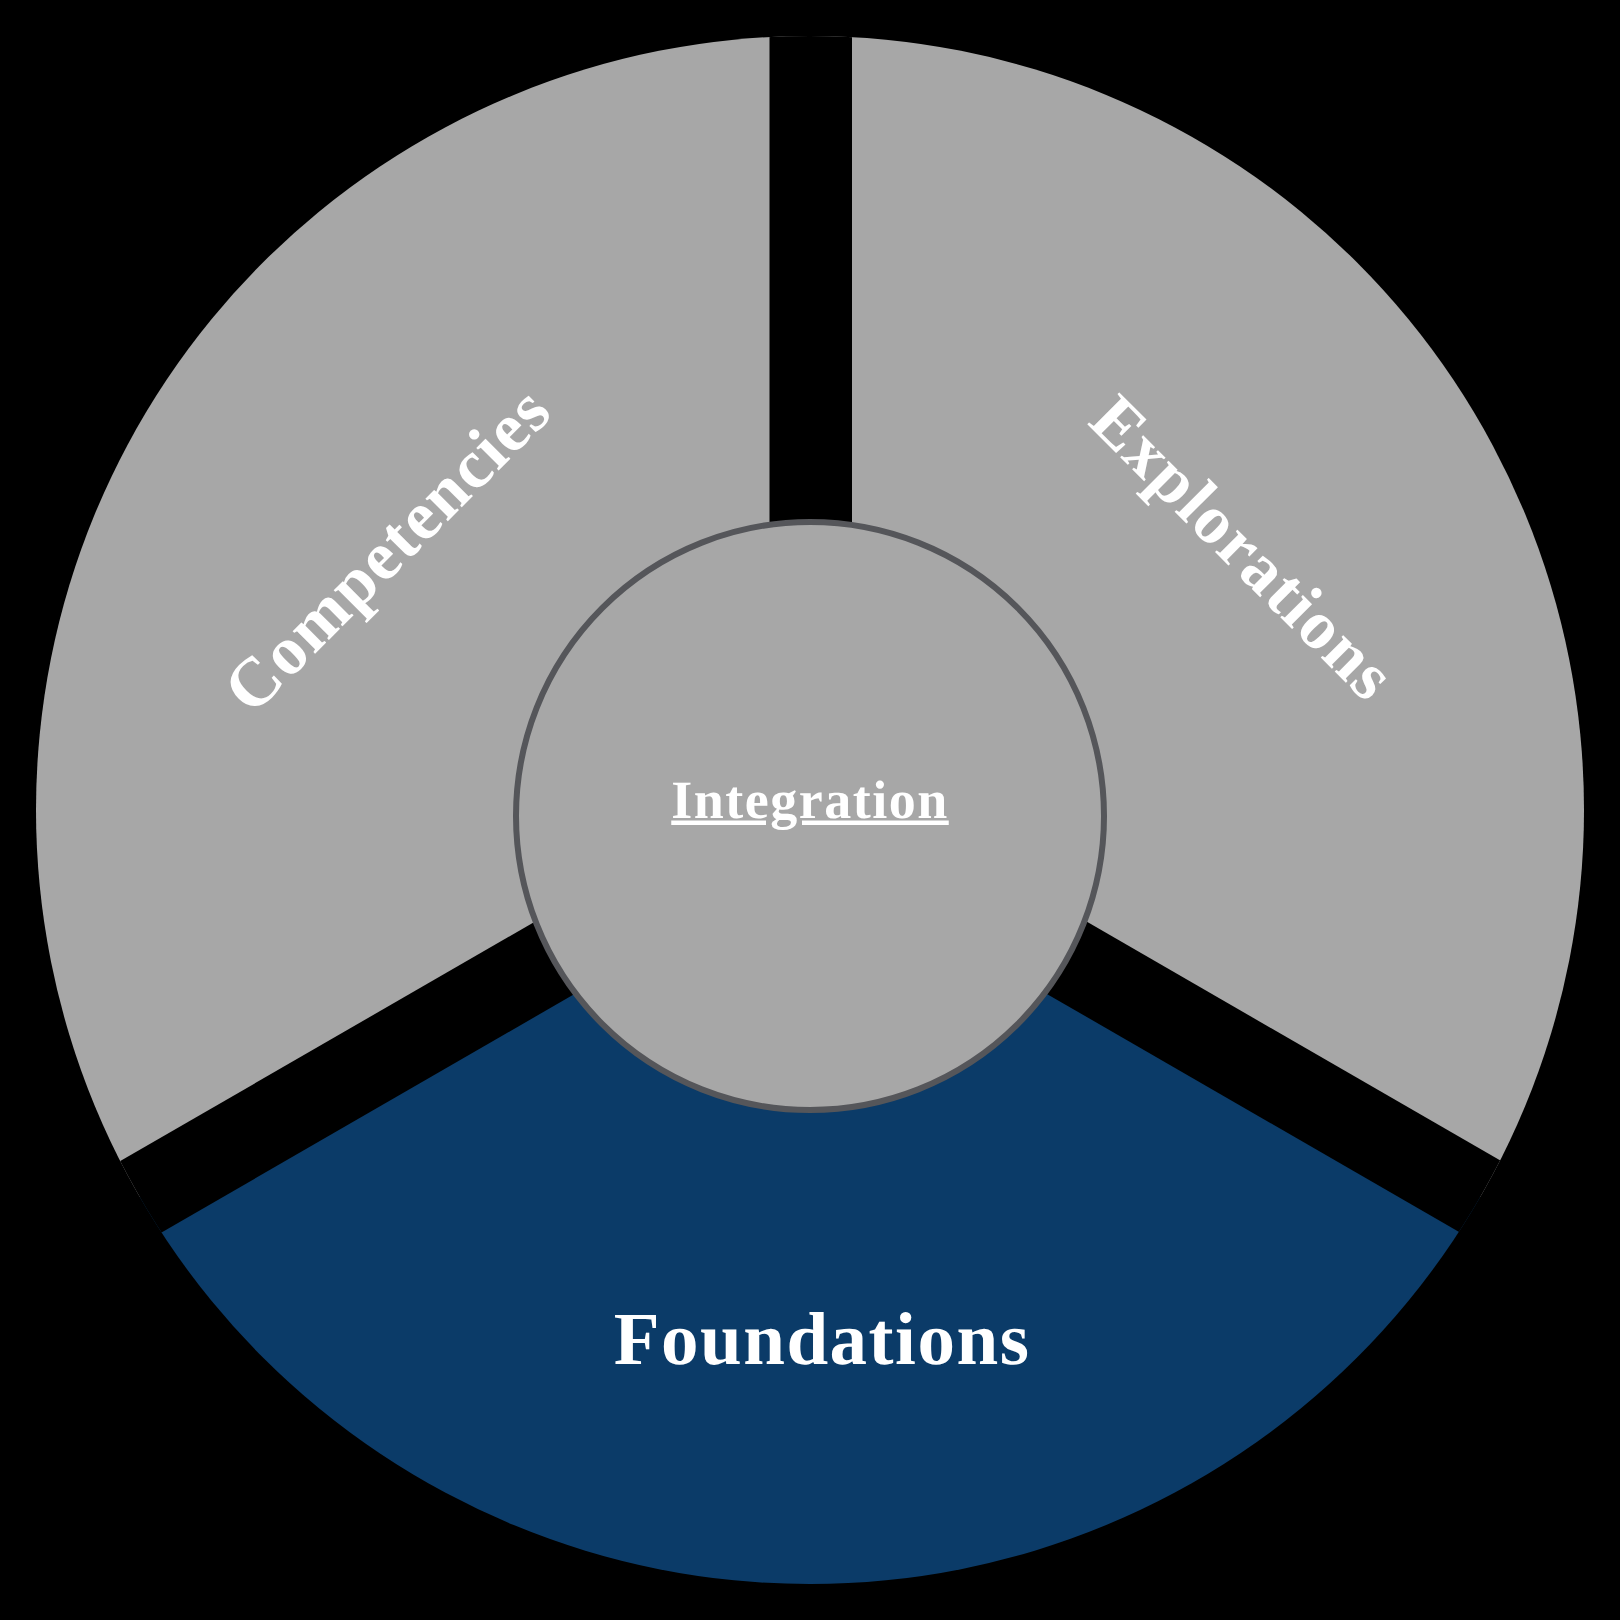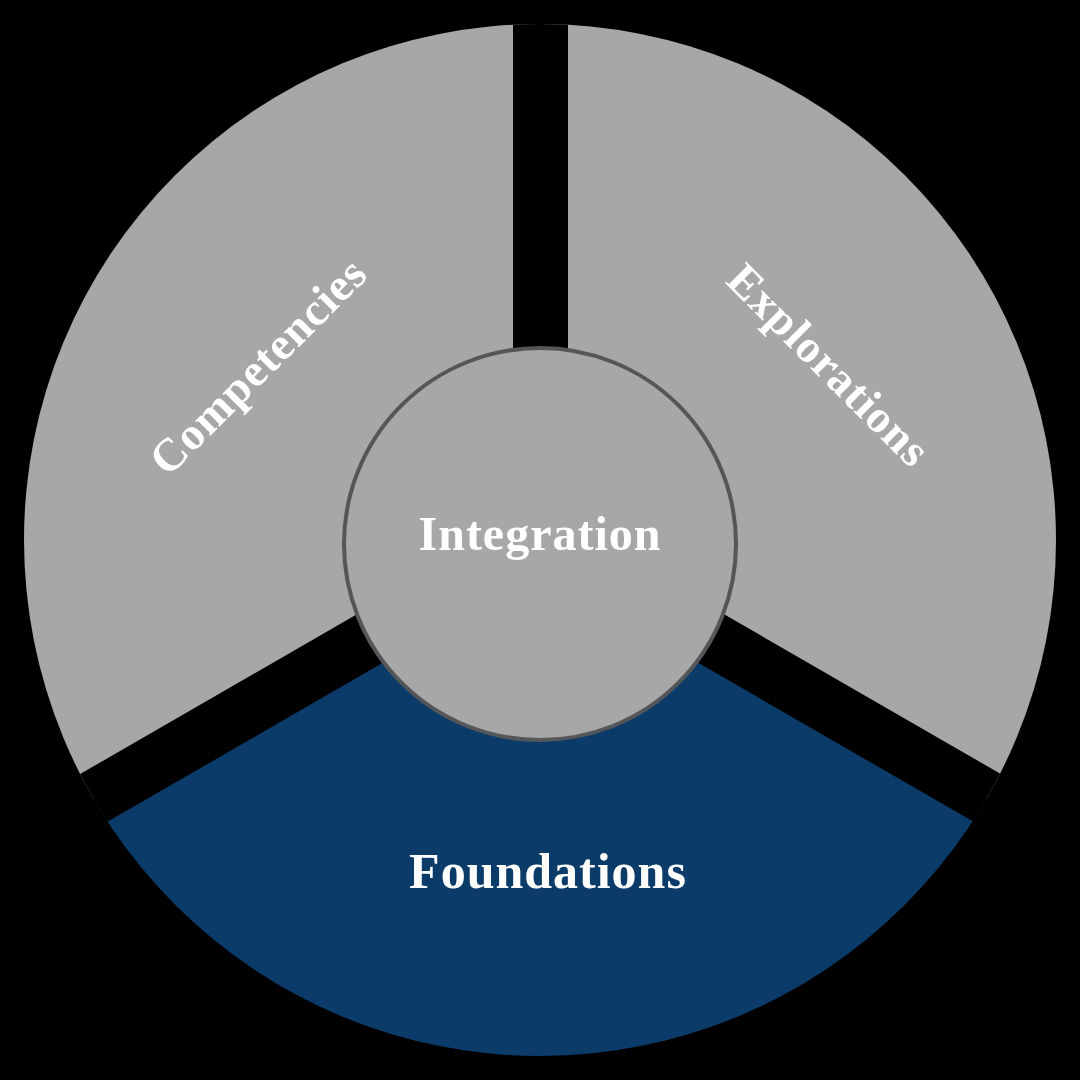--- a/index.html
+++ b/index.html
@@ -73,27 +73,28 @@
     transform: translate(-50%, -50%) rotate(-45deg);
   }
   .label-explorations {
     left: 829px;
     top: 365px;
     font-size: 46px;
     transform: translate(-50%, -50%) rotate(45deg);
   }
   .label-foundations {
     left: 548px;
-    top: 871px;
+    top: 892px;
     font-size: 50px;
   }
   .label-integration {
     left: 540px;
     top: 533px;
-    font-size: 48px;
+    font-size: 36px;
+    text-decoration: underline;
   }
 </style>
 </head>
 <body>
 
 <div class="stage">
 
   <div class="wheel">
     <div class="gap gap-top"></div>
     <div class="gap gap-se"></div>

